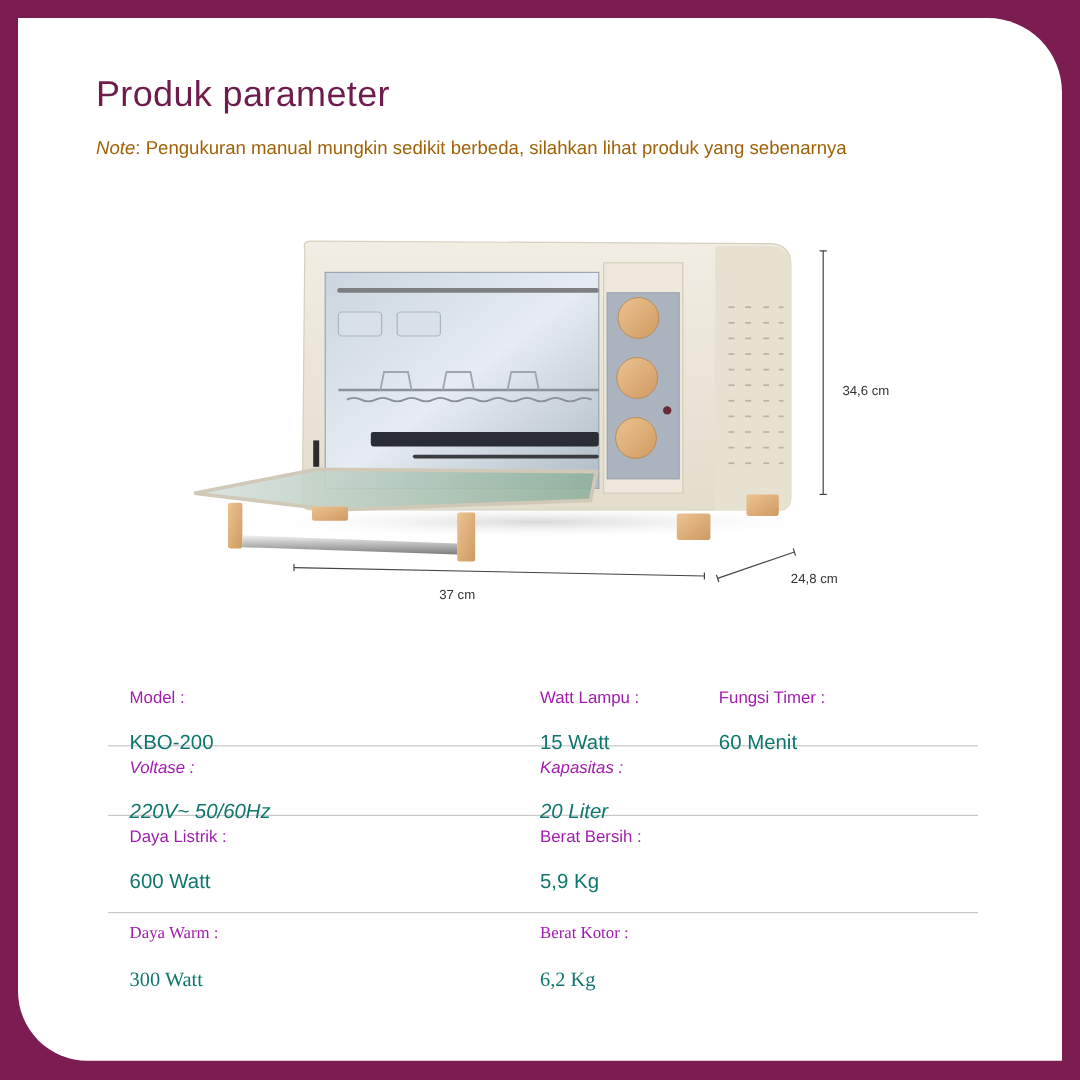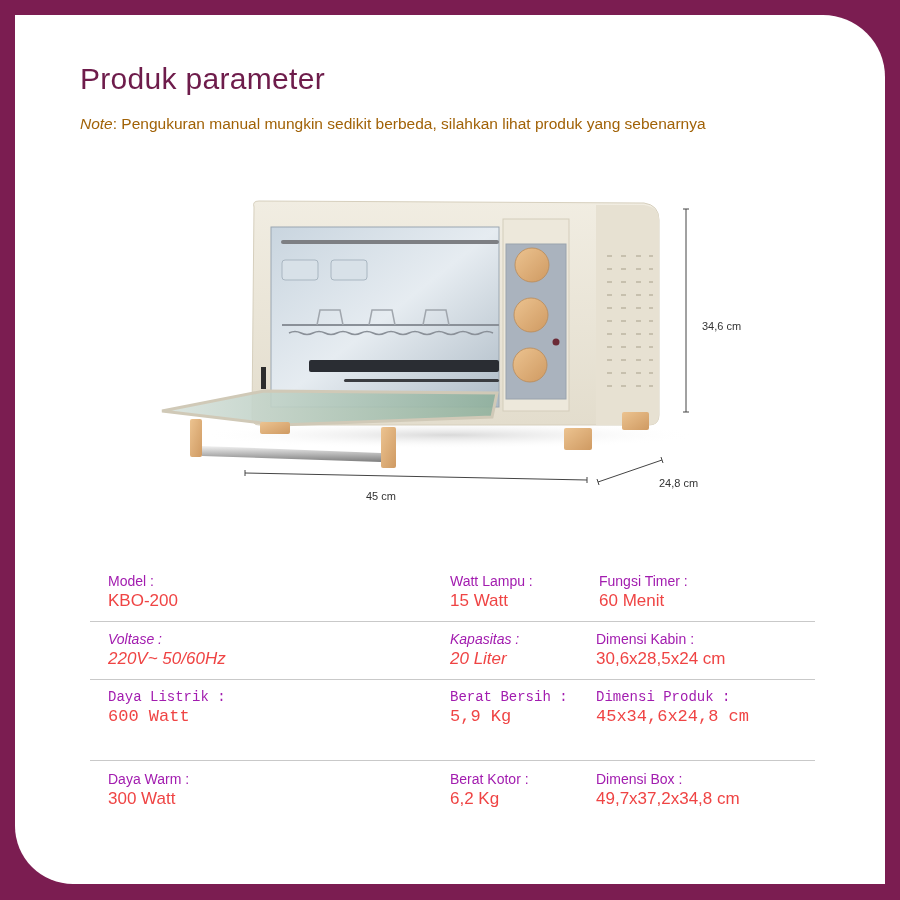--- a/index.html
+++ b/index.html
@@ -5,24 +5,24 @@
   html,body{margin:0;padding:0;}
   body{width:900px;height:900px;background:#7b1d51;position:relative;overflow:hidden;font-family:"Liberation Sans","DejaVu Sans",sans-serif;}
   .card{position:absolute;left:15px;top:15px;width:870px;height:869px;background:#ffffff;border-top-right-radius:62px;border-bottom-left-radius:58px;overflow:hidden;}
   .title{position:absolute;left:65px;top:47px;font-size:30px;color:#6e1c4b;letter-spacing:0.3px;font-weight:normal;}
   .note{position:absolute;left:65px;top:100px;font-size:15.5px;color:#a16207;}
   .note i{font-style:italic;}
   .figure{position:absolute;left:4px;top:0;width:870px;height:520px;}
   .dim{position:absolute;font-size:11px;color:#333;}
   .specs{position:absolute;left:75px;top:552px;width:725px;}
   .row{position:relative;border-bottom:1.5px solid #c9c9c9;}
-  .row:last-child{border-bottom:none;}
+  .row:last-child{border-bottom:none;font-family:Liberation Serif, serif;}
   .cell{position:absolute;top:0;}
   .lbl{font-size:14px;color:#a21caf;line-height:18px;}
-  .val{font-size:17px;color:#ef4444;line-height:21px;}
+  .val{font-size:17px;color:#0f766e;line-height:21px;margin-top:18px;}
 </style>
 </head>
 <body>
 
 <div class="card">
   <div class="title">Produk parameter</div>
   <div class="note"><i>Note</i><span>: Pengukuran manual mungkin sedikit berbeda, silahkan lihat produk yang sebenarnya</span></div>
 
   <div class="figure">
     <svg width="870" height="520" viewBox="0 0 870 520">
@@ -163,21 +163,21 @@
         <line x1="664" y1="397" x2="670" y2="397"></line>
         <line x1="226" y1="458" x2="568" y2="465"></line>
         <line x1="226" y1="455" x2="226" y2="461"></line>
         <line x1="568" y1="462" x2="568" y2="468"></line>
         <line x1="579" y1="467" x2="643" y2="445"></line>
         <line x1="578" y1="464" x2="580" y2="470"></line>
         <line x1="642" y1="442" x2="644" y2="448"></line>
       </g>
     </svg>
     <div class="dim" style="left:683px;top:305px;">34,6 cm</div>
-    <div class="dim" style="left:347px;top:475px;">45 cm</div>
+    <div class="dim" style="left:347px;top:475px;">37 cm</div>
     <div class="dim" style="left:640px;top:462px;">24,8 cm</div>
   </div>
 
   <div class="specs">
     <div class="row" style="height:54px;">
       <div class="cell" style="left:18px;top:5px;">
         <div class="lbl">Model :</div>
         <div class="val">KBO-200</div>
       </div>
       <div class="cell" style="left:360px;top:5px;">
@@ -191,47 +191,35 @@
     </div>
     <div class="row" style="height:57px;">
       <div class="cell" style="left:18px;top:8px;font-style:italic;">
         <div class="lbl">Voltase :</div>
         <div class="val">220V~ 50/60Hz</div>
       </div>
       <div class="cell" style="left:360px;top:8px;font-style:italic;">
         <div class="lbl">Kapasitas :</div>
         <div class="val">20 Liter</div>
       </div>
-      <div class="cell" style="left:506px;top:8px;">
-        <div class="lbl">Dimensi Kabin :</div>
-        <div class="val">30,6x28,5x24 cm</div>
-      </div>
-    </div>
-    <div class="row" style="height:80px;font-family:Liberation Mono, monospace;">
+    </div>
+    <div class="row" style="height:80px;">
       <div class="cell" style="left:18px;top:8px;">
         <div class="lbl">Daya Listrik :</div>
         <div class="val">600 Watt</div>
       </div>
       <div class="cell" style="left:360px;top:8px;">
         <div class="lbl">Berat Bersih :</div>
         <div class="val">5,9 Kg</div>
-      </div>
-      <div class="cell" style="left:506px;top:8px;">
-        <div class="lbl">Dimensi Produk :</div>
-        <div class="val">45x34,6x24,8 cm</div>
       </div>
     </div>
     <div class="row" style="height:60px;">
       <div class="cell" style="left:18px;top:9px;">
         <div class="lbl">Daya Warm :</div>
         <div class="val">300 Watt</div>
       </div>
       <div class="cell" style="left:360px;top:9px;">
         <div class="lbl">Berat Kotor :</div>
         <div class="val">6,2 Kg</div>
       </div>
-      <div class="cell" style="left:506px;top:9px;">
-        <div class="lbl">Dimensi Box :</div>
-        <div class="val">49,7x37,2x34,8 cm</div>
-      </div>
     </div>
   </div>
 </div>
 
 </body></html>

